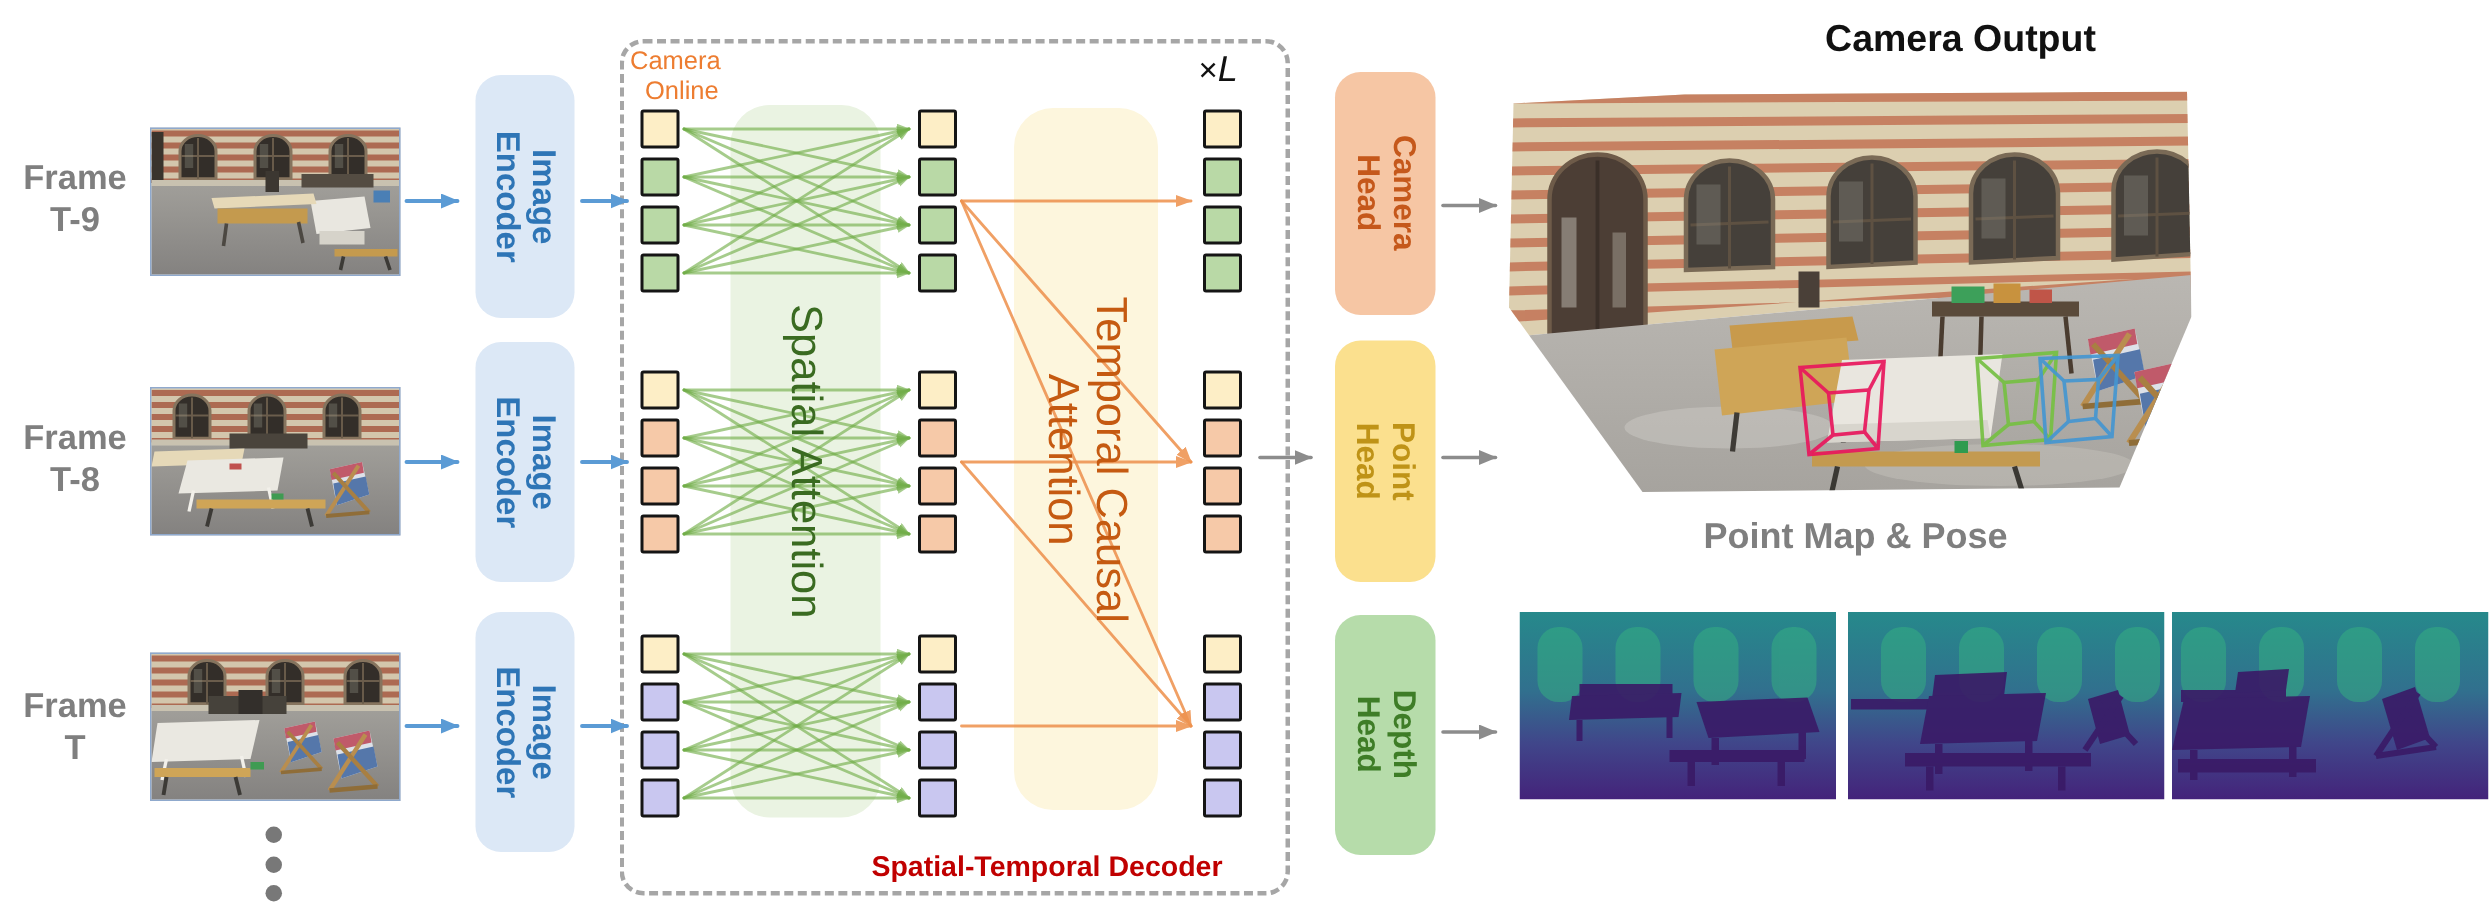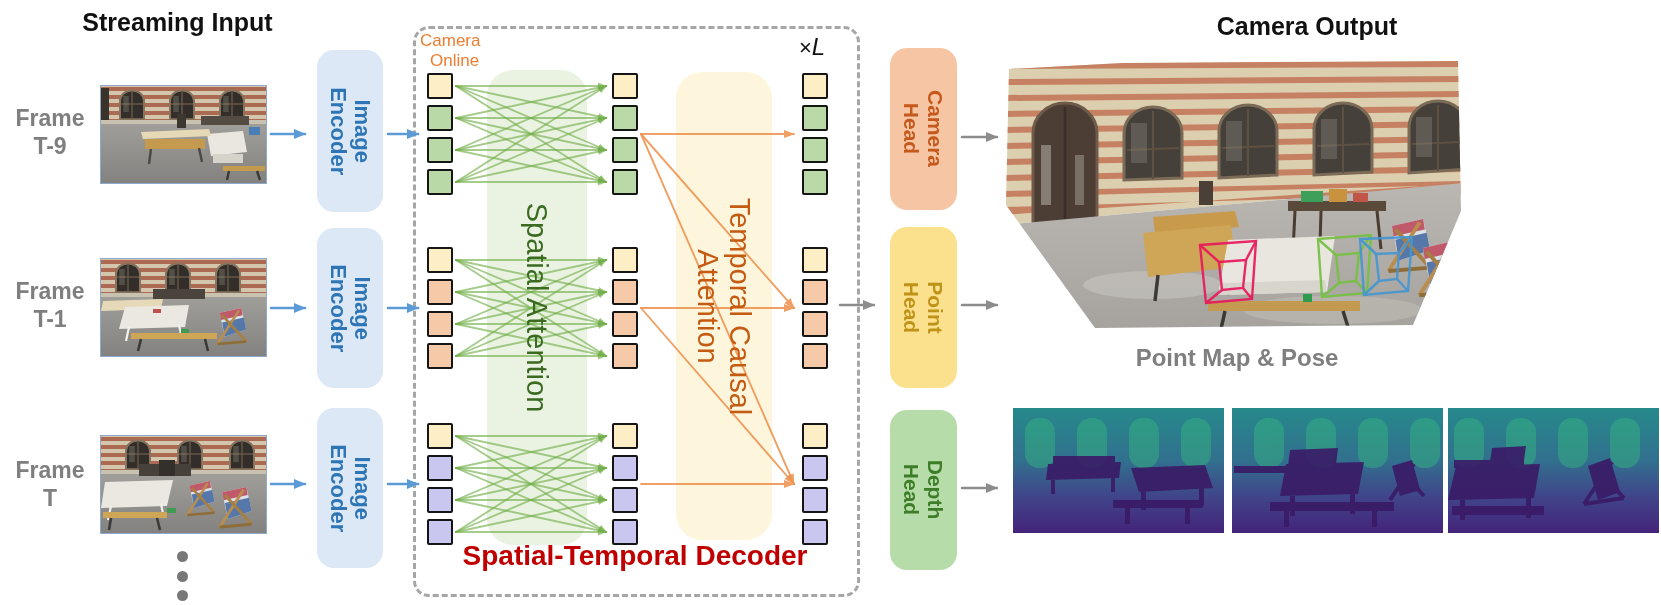--- a/index.html
+++ b/index.html
@@ -21,21 +21,21 @@
   .cam-token{position:absolute;left:420px;top:31px;font-size:17px;color:#ed7d31;line-height:1.18;z-index:3}
   .cam-token .l2{padding-left:10px}
   .xl{position:absolute;left:799px;top:33px;font-size:22px;color:#111;z-index:3}
   .xl i{font-size:24px}
   .band{position:absolute;border-radius:26px;z-index:1}
   .band-label{position:absolute;display:flex;align-items:center;justify-content:center;z-index:3;pointer-events:none}
   .spatial-text{font-size:29px;color:#3a6b21}
   .temporal-text{font-size:29px;color:#c55a11;line-height:1.12}
   .token{position:absolute;width:26px;height:26px;border:2.5px solid #151515;border-radius:2px;
          box-sizing:border-box;z-index:4}
-  .dec-title{position:absolute;left:455px;top:540px;width:360px;text-align:center;font-size:28px;
+  .dec-title{position:absolute;left:455px;top:568px;width:360px;text-align:right;font-size:19px;
              font-weight:bold;color:#c00000;z-index:3}
   .head{position:absolute;left:890px;width:67px;border-radius:17px;display:flex;
         align-items:center;justify-content:center}
   .head-label{font-size:21px;font-weight:bold;line-height:1.12}
   #arrows{position:absolute;left:0;top:0;z-index:2;pointer-events:none}
   .pointmap{position:absolute;left:1003px;top:55px;width:462px;height:282px}
   .depth{position:absolute;top:408px;height:125px}
   .caption{position:absolute;font-size:24px;font-weight:bold;color:#7f7f7f;text-align:center}
 </style>
 </head>
@@ -69,29 +69,28 @@
       <polygon points="6,14 24,10 26,20 8,26" fill="#5577aa"></polygon>
       <line x1="2" y1="32" x2="20" y2="4" stroke="#b98e4f" stroke-width="2.2"></line>
       <line x1="26" y1="30" x2="6" y2="8" stroke="#a87f42" stroke-width="2.2"></line>
       <line x1="2" y1="32" x2="26" y2="30" stroke="#8f6d38" stroke-width="2.2"></line>
     </symbol>
   </defs>
 </svg>
 
 <div class="canvas">
 
-  <div class="big-title" style="left:80px;top:8px;width:195px">Streaming Input</div>
 
   <div class="frame-label" style="top:104px">
     <div>Frame</div>
       <div>T-9</div>
   </div>
   <div class="frame-label" style="top:277px">
     <div>Frame</div>
-      <div>T-1</div>
+      <div>T-8</div>
   </div>
   <div class="frame-label" style="top:456px">
     <div>Frame</div>
       <div>T</div>
   </div>
 
   <div class="frame-img" style="top:85px">
     <svg width="165" height="97" viewBox="0 0 165 97">
       <rect width="165" height="38" fill="#d3c6ac"></rect>
       <g fill="#ad6a52">

